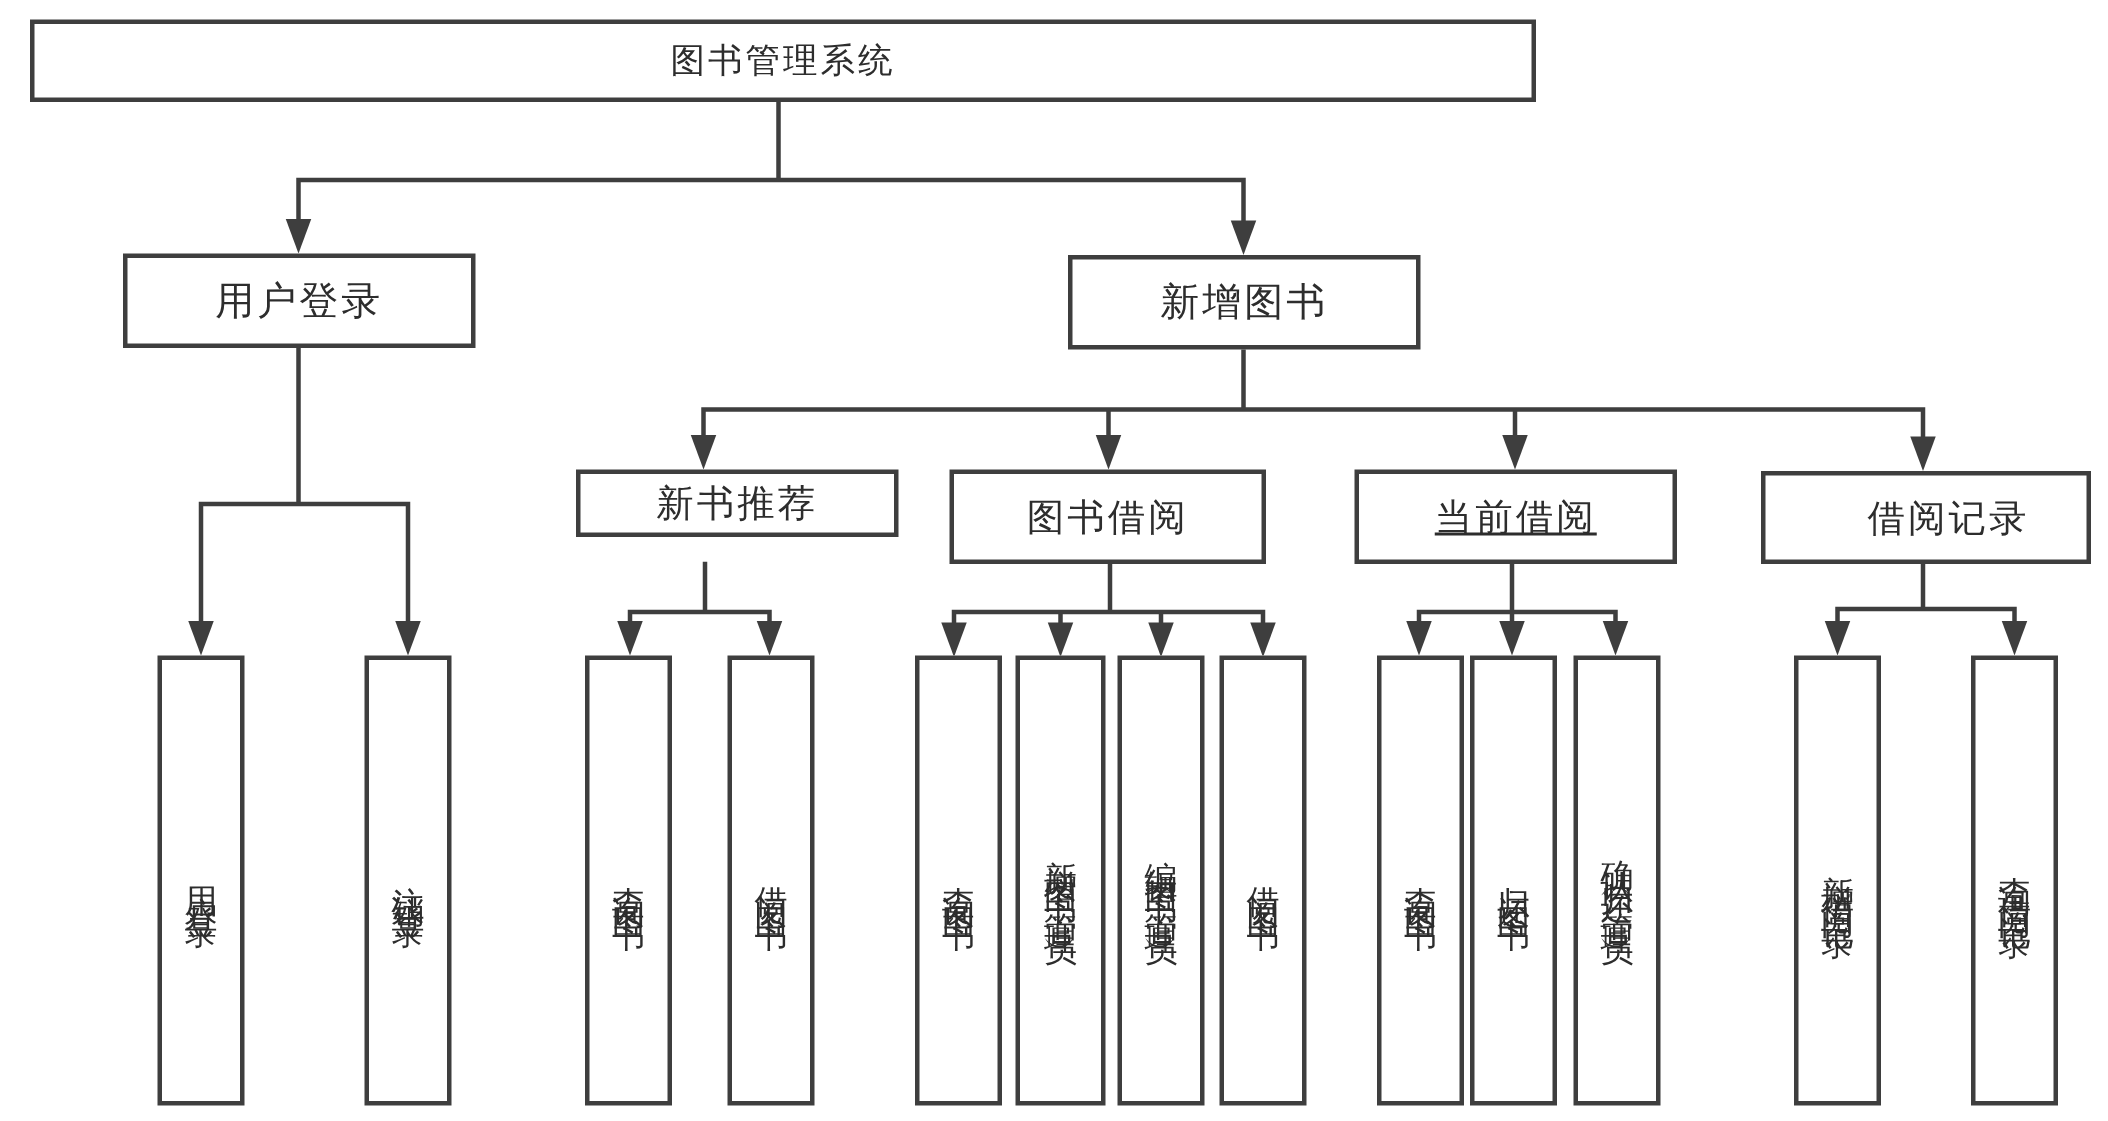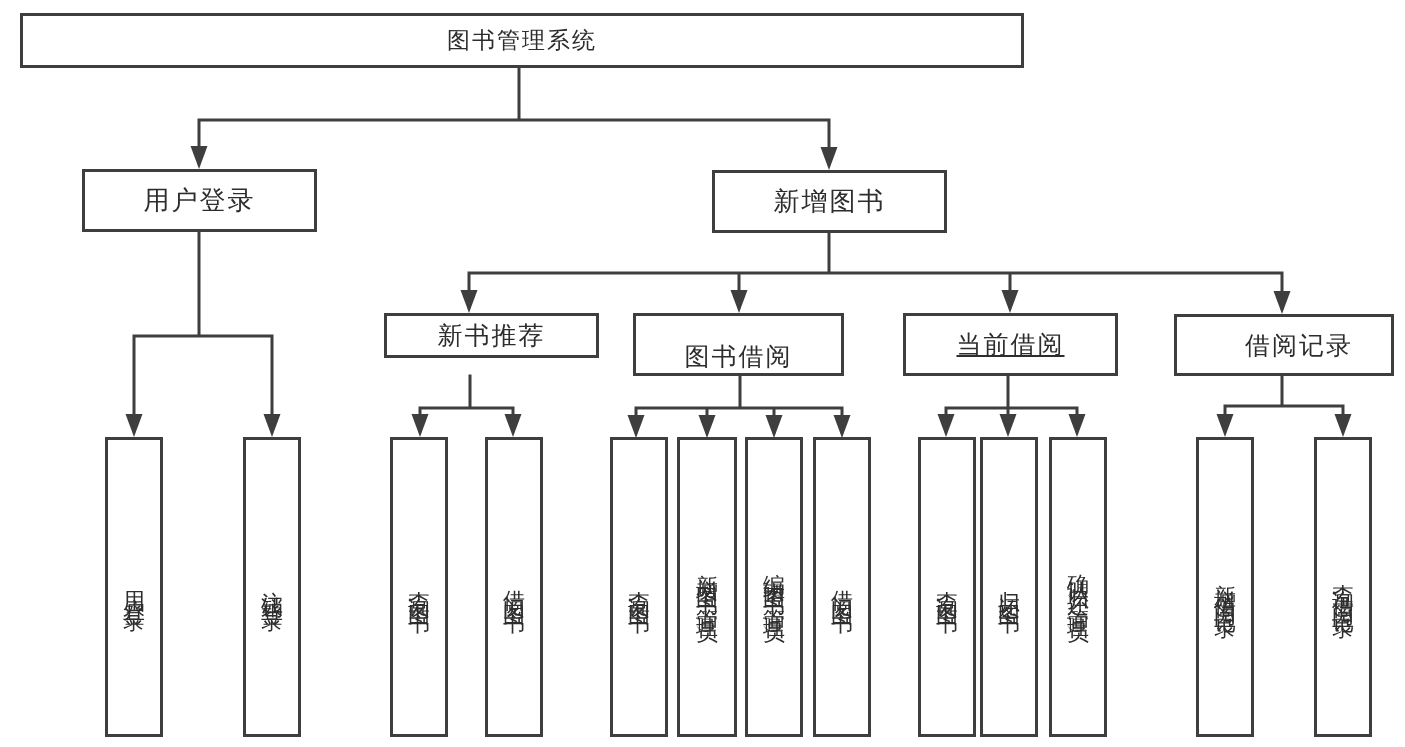--- a/index.html
+++ b/index.html
@@ -112,21 +112,21 @@
   <div class="box l2-box" style="left:82px;top:169px;width:235px;height:63px;">
     <span class="lbl">用户登录</span>
   </div>
   <div class="box l2-box" style="left:712px;top:170px;width:235px;height:63px;">
     <span class="lbl">新增图书</span>
   </div>
 
   <div class="box l3-box" style="left:363px;top:313px;width:215px;height:45px;margin-left:21px;">
     <span class="lbl">新书推荐</span>
   </div>
-  <div class="box l3-box" style="left:633px;top:313px;width:211px;height:63px;align-items:flex-end;">
+  <div class="box l3-box" style="left:633px;top:313px;width:211px;height:63px;">
     <span class="lbl">图书借阅</span>
   </div>
   <div class="box l3-box" style="left:903px;top:313px;width:215px;height:63px;text-decoration:underline;">
     <span class="lbl">当前借阅</span>
   </div>
   <div class="box l3-box" style="left:1174px;top:314px;width:220px;height:62px;padding-left:30px;">
     <span class="lbl">借阅记录</span>
   </div>
 
   <div class="vbox" style="left:105px;">

